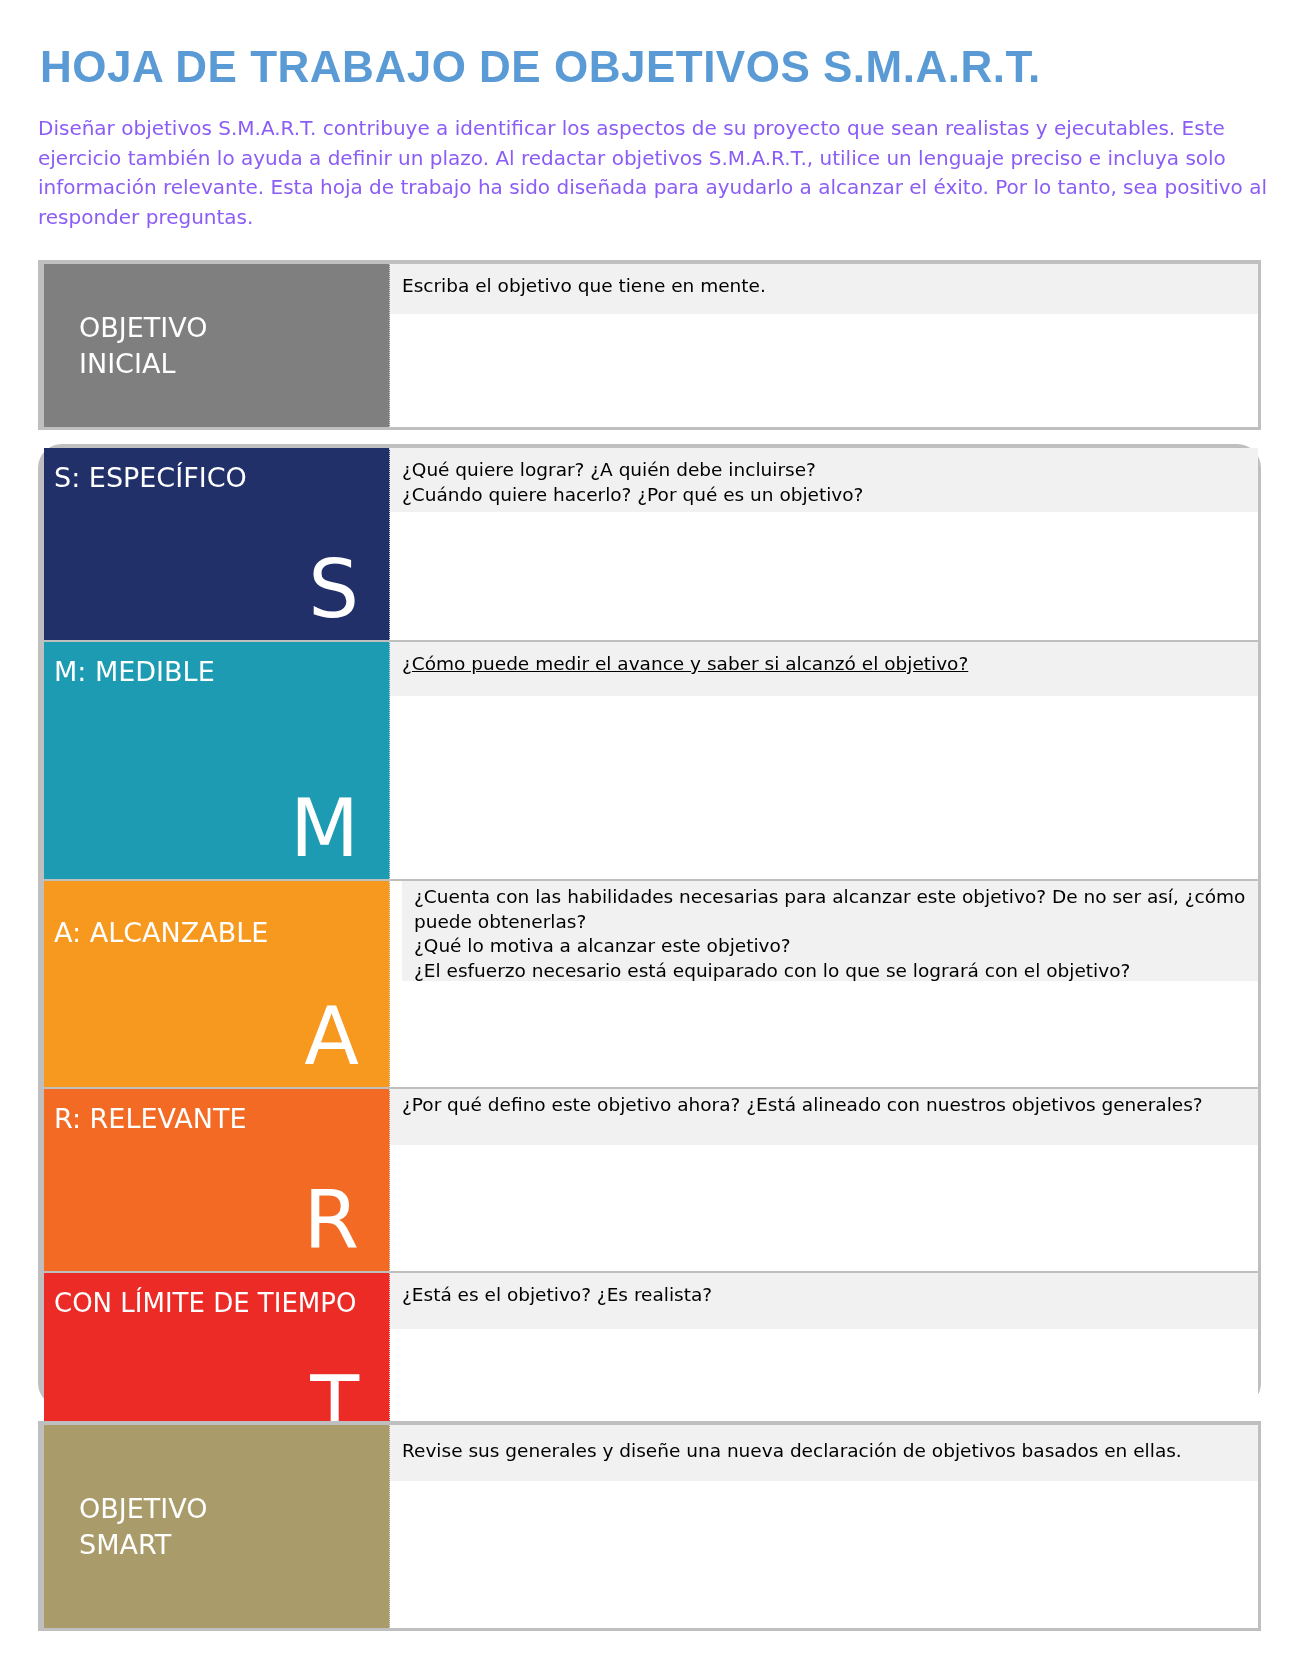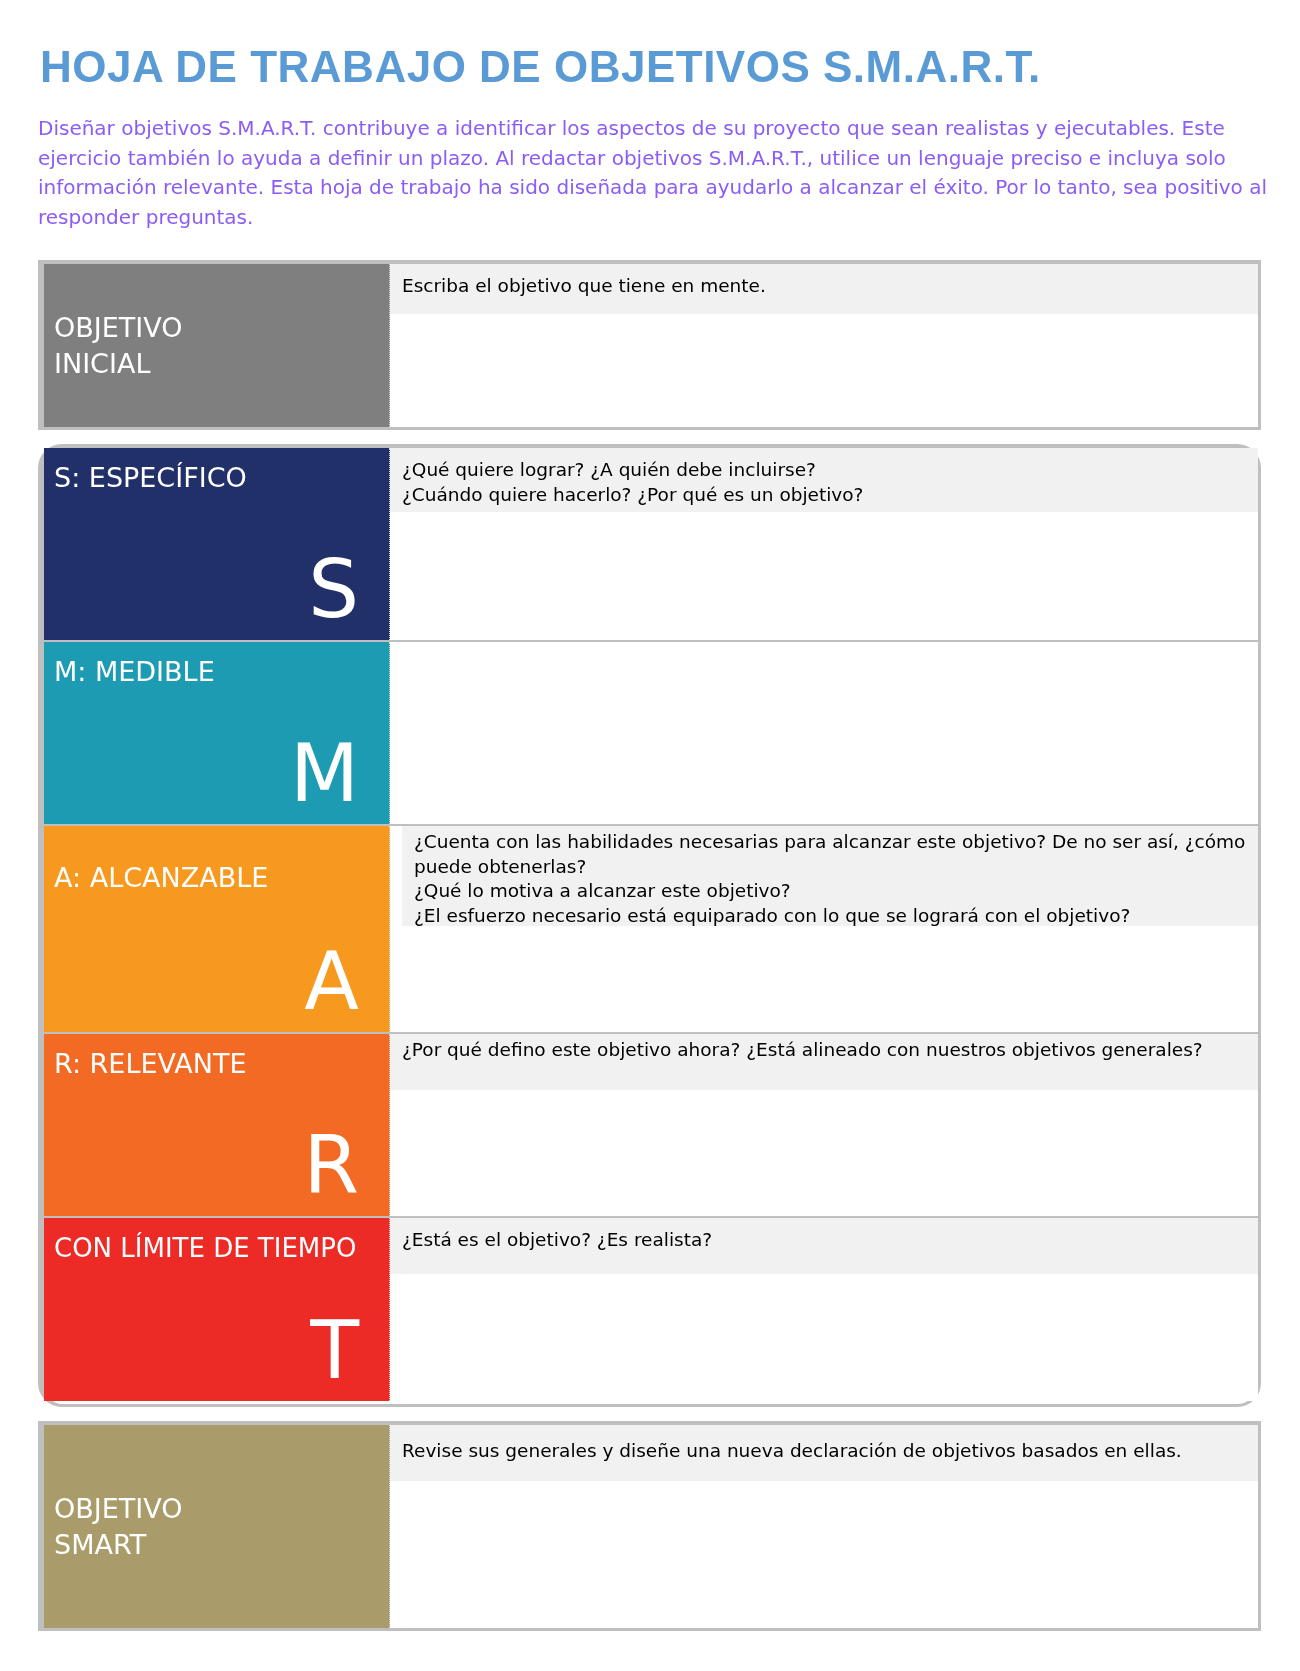--- a/index.html
+++ b/index.html
@@ -20,21 +20,21 @@
     border-right: 3px solid #bfbfbf; border-bottom: 3px solid #bfbfbf;
     background: #fff;
   }
   .row { display: flex; width: 100%; }
   .row + .row { border-top: 2px solid #bfbfbf; }
   .left {
     width: 346px; flex: none; position: relative; color: #fff;
     border-right: 1px dotted #d9d9d9;
   }
   .left .label { position: absolute; left: 10px; top: 12px; font-size: 27px; line-height: 36px; white-space: nowrap; }
-  .left .label.center { top: 50%; transform: translateY(-50%); }
+  .left .label.center { top: 50%; transform: translateY(-50%); margin-left: 25px; }
   .left .letter { position: absolute; right: 30px; bottom: 10px; font-size: 80px; line-height: 80px; font-weight: normal; }
   .right { flex: 1; display: flex; flex-direction: column; }
   .prompt {
     background: #f1f1f1; color: #000000; font-size: 18.5px; line-height: 24.5px;
     padding: 10px 12px 12px 12px; white-space: pre-line;
   }
   .answer { flex: 1; background: #fff; }
 </style>
 </head>
 <body>
@@ -60,26 +60,27 @@
     <div class="left" style="background:#22306a;">
       <div class="label">S: ESPECÍFICO</div>
       <div class="letter">S</div>
     </div>
     <div class="right">
       <div class="prompt" style="height:64px;">¿Qué quiere lograr? ¿A quién debe incluirse?
 ¿Cuándo quiere hacerlo? ¿Por qué es un objetivo?</div>
       <div class="answer"></div>
     </div>
   </div>
-  <div class="row" style="height:184px;text-decoration:underline;">
+  <div class="row" style="height:239px;text-decoration:underline;">
     <div class="left" style="background:#1c9bb2;">
       <div class="label">M: MEDIBLE</div>
       <div class="letter">M</div>
     </div>
     <div class="right">
+      <div class="prompt" style="height:54px;">¿Cómo puede medir el avance y saber si alcanzó el objetivo?</div>
       <div class="answer"></div>
     </div>
   </div>
   <div class="row" style="height:208px;">
     <div class="left" style="background:#f7991f;">
       <div class="label" style="top:34px;">A: ALCANZABLE</div>
       <div class="letter">A</div>
     </div>
     <div class="right">
       <div class="prompt" style="height:100px; padding-top:4px;margin-left:12px;">¿Cuenta con las habilidades necesarias para alcanzar este objetivo? De no ser así, ¿cómo puede obtenerlas?

